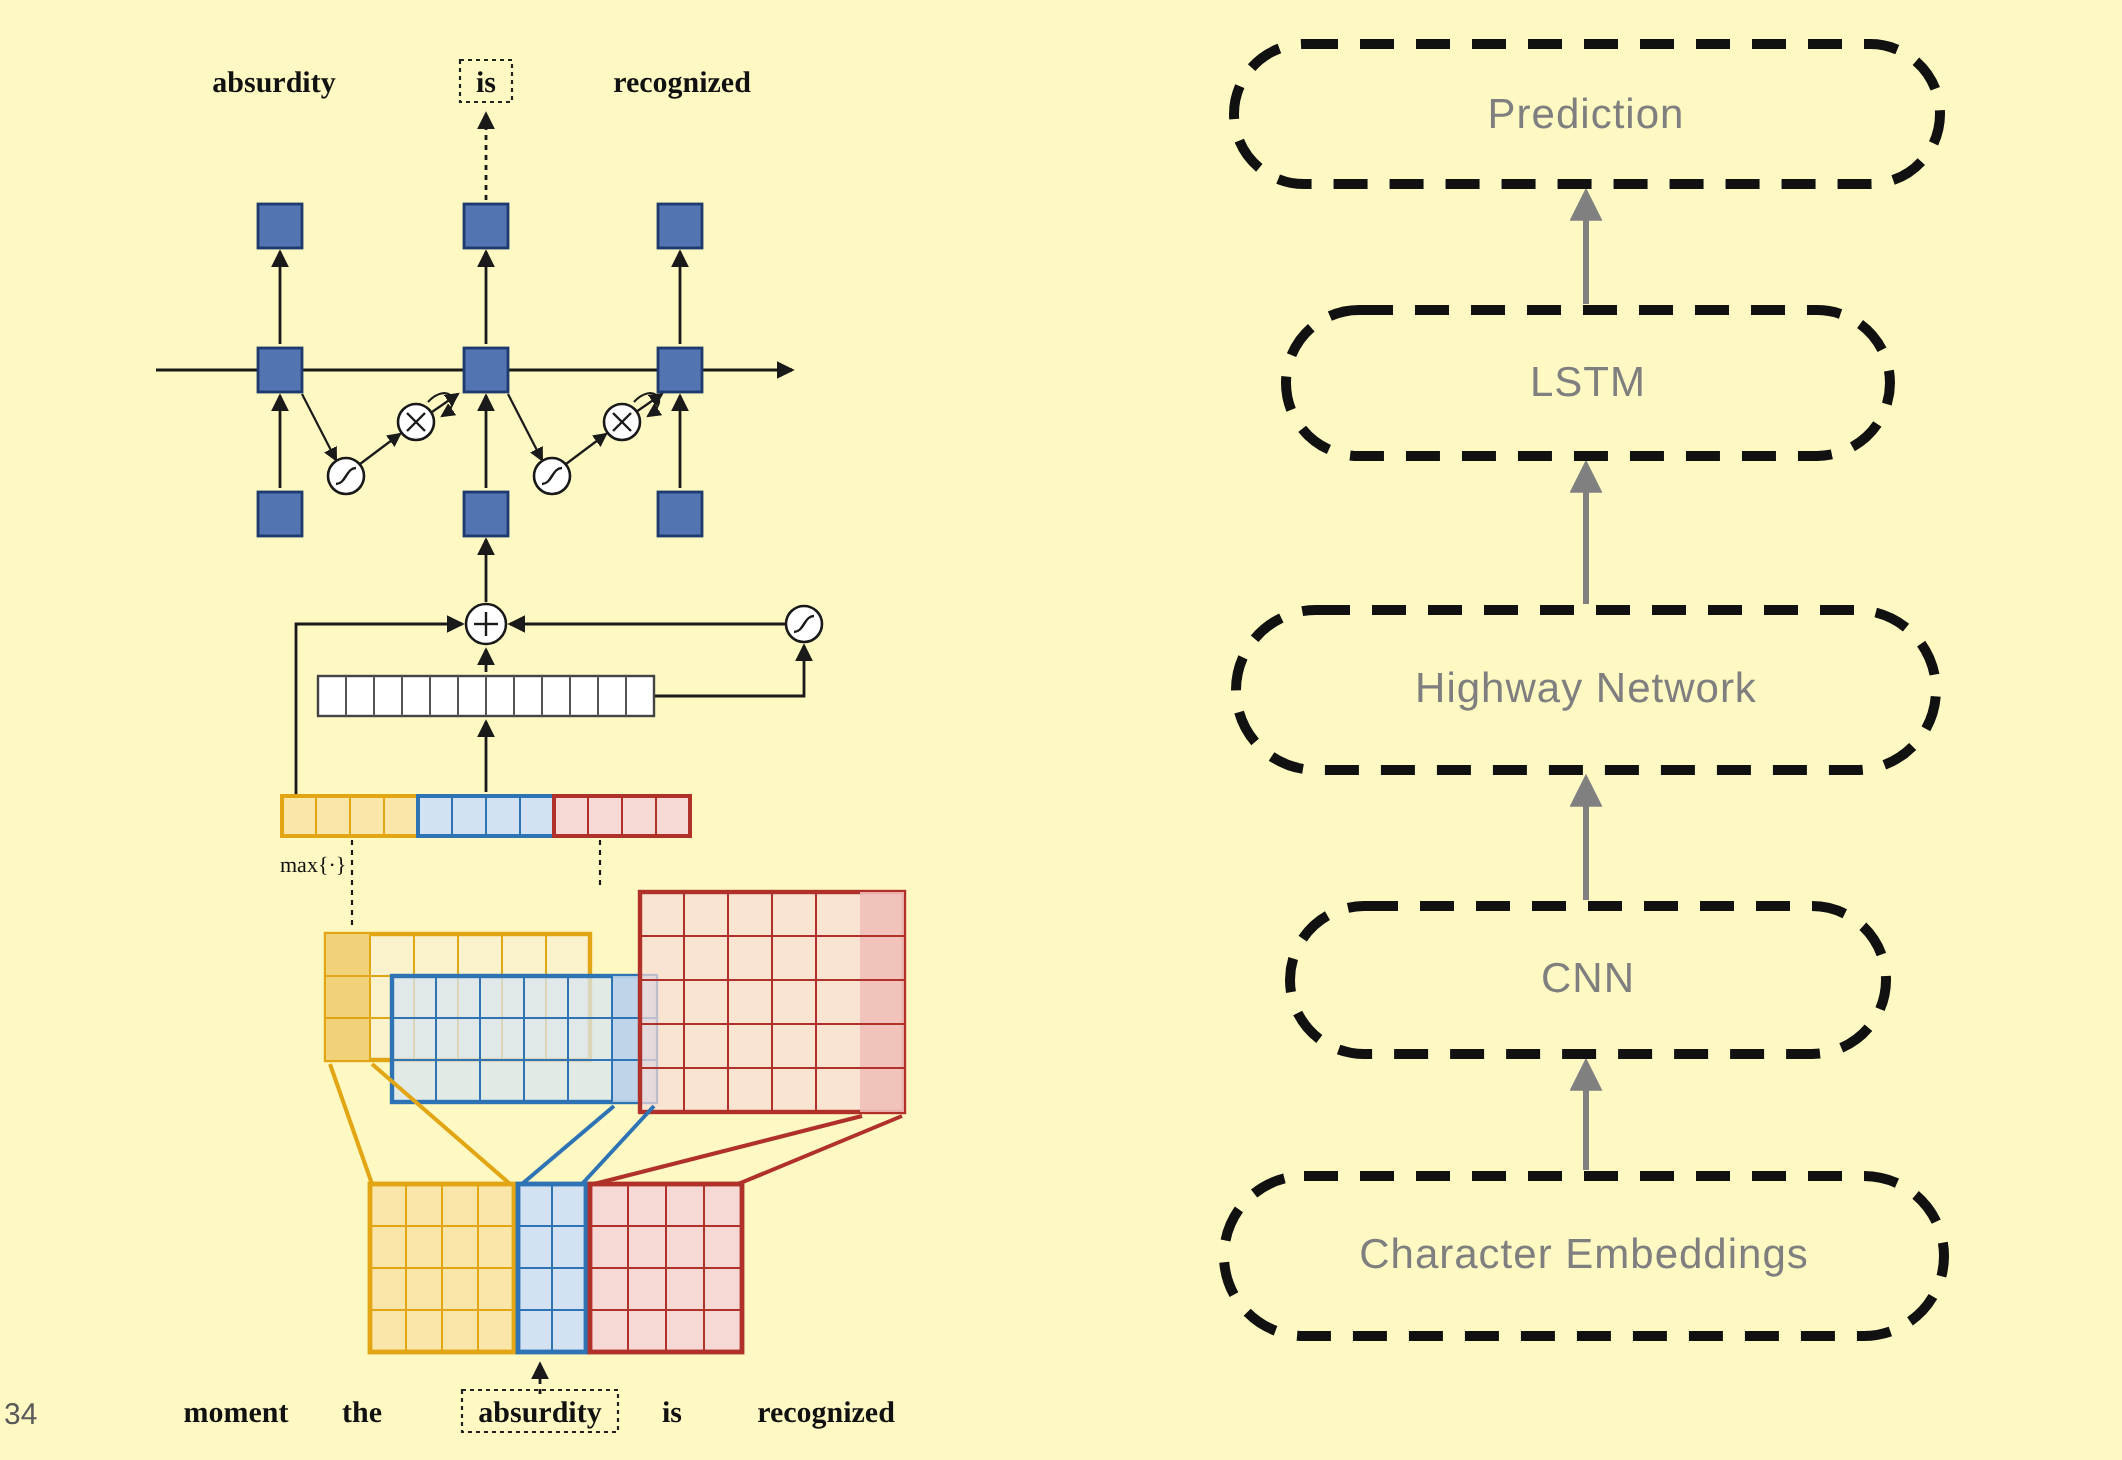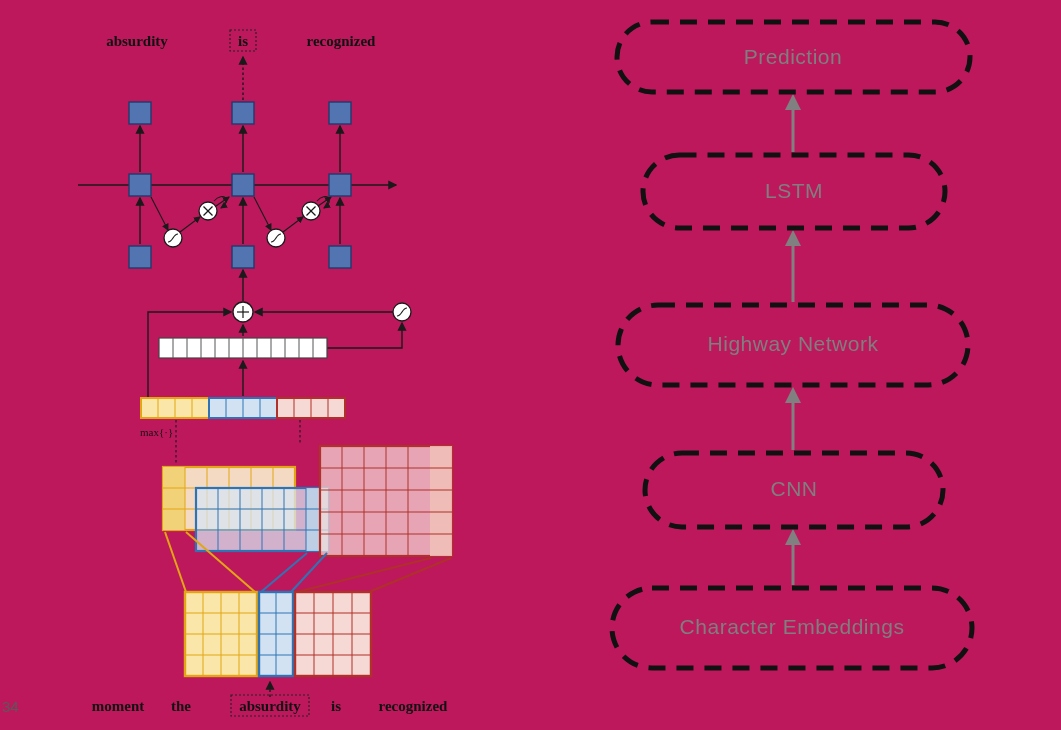--- a/index.html
+++ b/index.html
@@ -1,18 +1,18 @@
 <!DOCTYPE html>
 <html><head>
 <meta charset="utf-8">
 <style>
   * { margin:0; padding:0; box-sizing:border-box; }
   html,body { background:#ffffff; }
   #slide {
-    position:relative; width:1061px; height:730px; background:#be185d;
+    position:relative; width:1061px; height:730px; background:#fef9c3;
     font-family:"Liberation Sans", sans-serif; overflow:hidden;
   }
   #left-figure { position:absolute; left:0; top:0; }
   #right-flow  { position:absolute; left:560px; top:0; }
 
   
   .word { font-family:"Liberation Serif", serif; font-weight:bold; font-size:15px; fill:#111; text-anchor:middle; }
   .max-label { font-family:"Liberation Serif", serif; font-size:11px; fill:#111; }
   .page-num { font-family:"Liberation Sans", sans-serif; font-size:15px; fill:#595959; }
 

